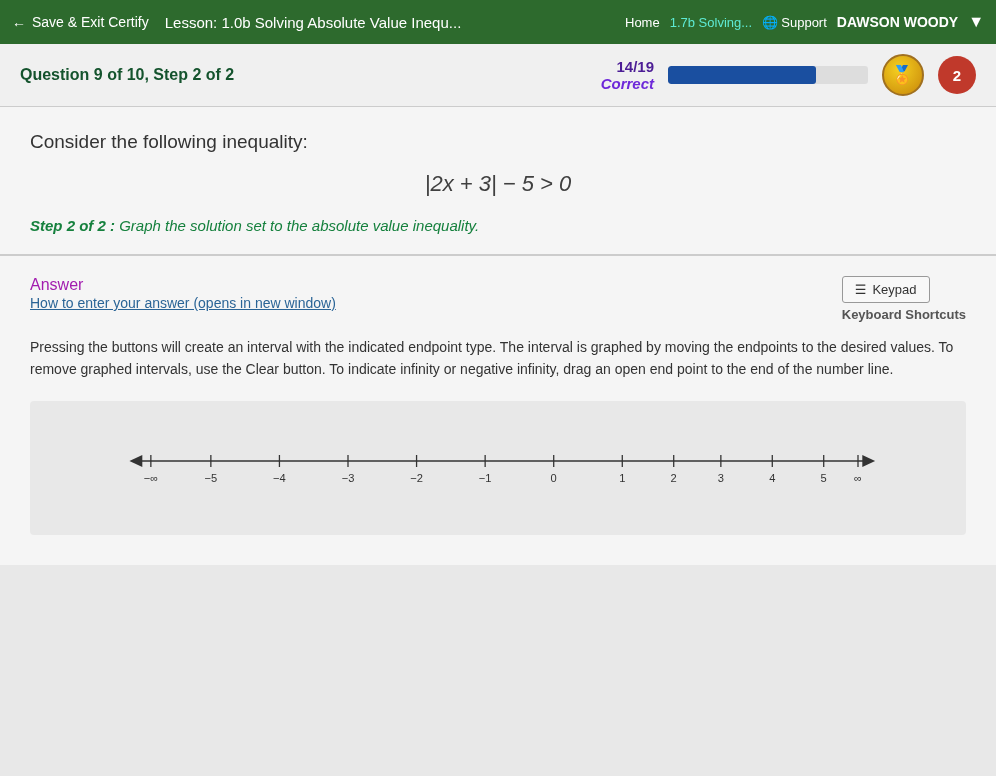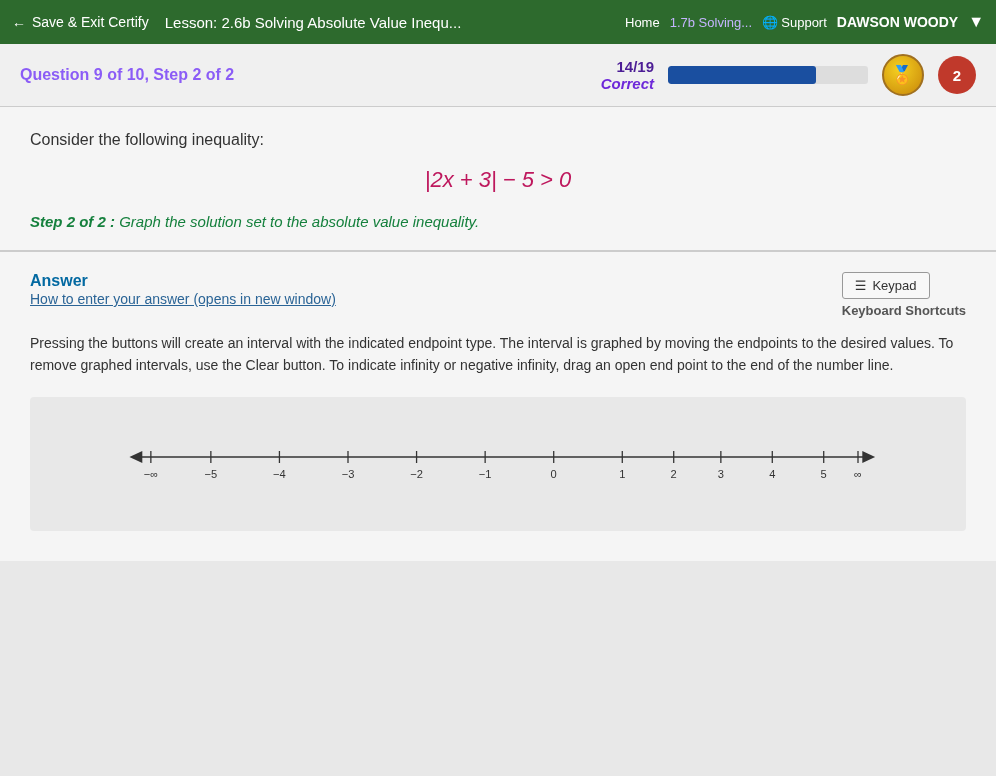--- a/index.html
+++ b/index.html
@@ -52,21 +52,21 @@
       background: #f0f0f0;
       border-bottom: 1px solid #ccc;
       padding: 10px 20px;
       display: flex;
       align-items: center;
       justify-content: space-between;
     }
     .question-info {
       font-size: 16px;
       font-weight: bold;
-      color: #8b5cf6;
+      color: #14532d;
     }
     .score-area {
       display: flex;
       align-items: center;
       gap: 14px;
     }
     .score-text {
       text-align: right;
     }
     .score-number {
@@ -122,28 +122,28 @@
       margin: 0;
       padding: 0;
     }
 
     .question-section {
       background: #f5f5f5;
       padding: 24px 30px 20px 30px;
       border-bottom: 1px solid #ccc;
     }
     .consider-text {
-      font-size: 16px;
+      font-size: 19px;
       color: #333;
       margin-bottom: 18px;
     }
     .math-expression {
       text-align: center;
       font-size: 22px;
-      color: #be185d;
+      color: #404040;
       margin: 18px 0 20px 0;
       font-style: italic;
     }
     .step-instruction {
       font-size: 15px;
       color: #15803d;
       font-style: italic;
     }
     .step-instruction strong {
       font-weight: bold;
@@ -155,22 +155,22 @@
       padding: 20px 30px;
     }
     .answer-header {
       display: flex;
       justify-content: space-between;
       align-items: flex-start;
       margin-bottom: 4px;
     }
     .answer-label {
       font-size: 16px;
-      font-weight: bold;
-      color: #0369a1;
+      font-weight: normal;
+      color: #a21caf;
     }
     .how-to-link {
       font-size: 14px;
       color: #2a6496;
       text-decoration: underline;
       cursor: pointer;
       text-align: center;
     }
     .keypad-btn {
       display: flex;
@@ -227,25 +227,25 @@
   </style>
 </head>
 <body>
 
 <div class="top-nav">
   <div class="top-nav-left">
     <button class="save-exit-btn">
       <span>←</span>
       <span>Save &amp; Exit Certify</span>
     </button>
-    <span class="lesson-title">Lesson: 2.6b Solving Absolute Value Inequ...</span>
+    <span class="lesson-title">Lesson: 1.0b Solving Absolute Value Inequ...</span>
   </div>
   <div class="top-nav-right">
     <span style="color:white;font-size:13px;cursor:pointer;">Home</span>
-    <span style="color:#c4b5fd;font-size:13px;cursor:pointer;display:flex;align-items:center;gap:3px;">1.7b Solving...</span>
+    <span style="color:#5eead4;font-size:13px;cursor:pointer;display:flex;align-items:center;gap:3px;">1.7b Solving...</span>
     <span style="color:white;font-size:13px;cursor:pointer;display:flex;align-items:center;gap:3px;">
       <span>🌐</span>
       <span>Support</span>
     </span>
     <span class="user-name">DAWSON WOODY</span>
     <span style="color:white;cursor:pointer;">▼</span>
   </div>
 </div>
 
 <div class="header-info">

